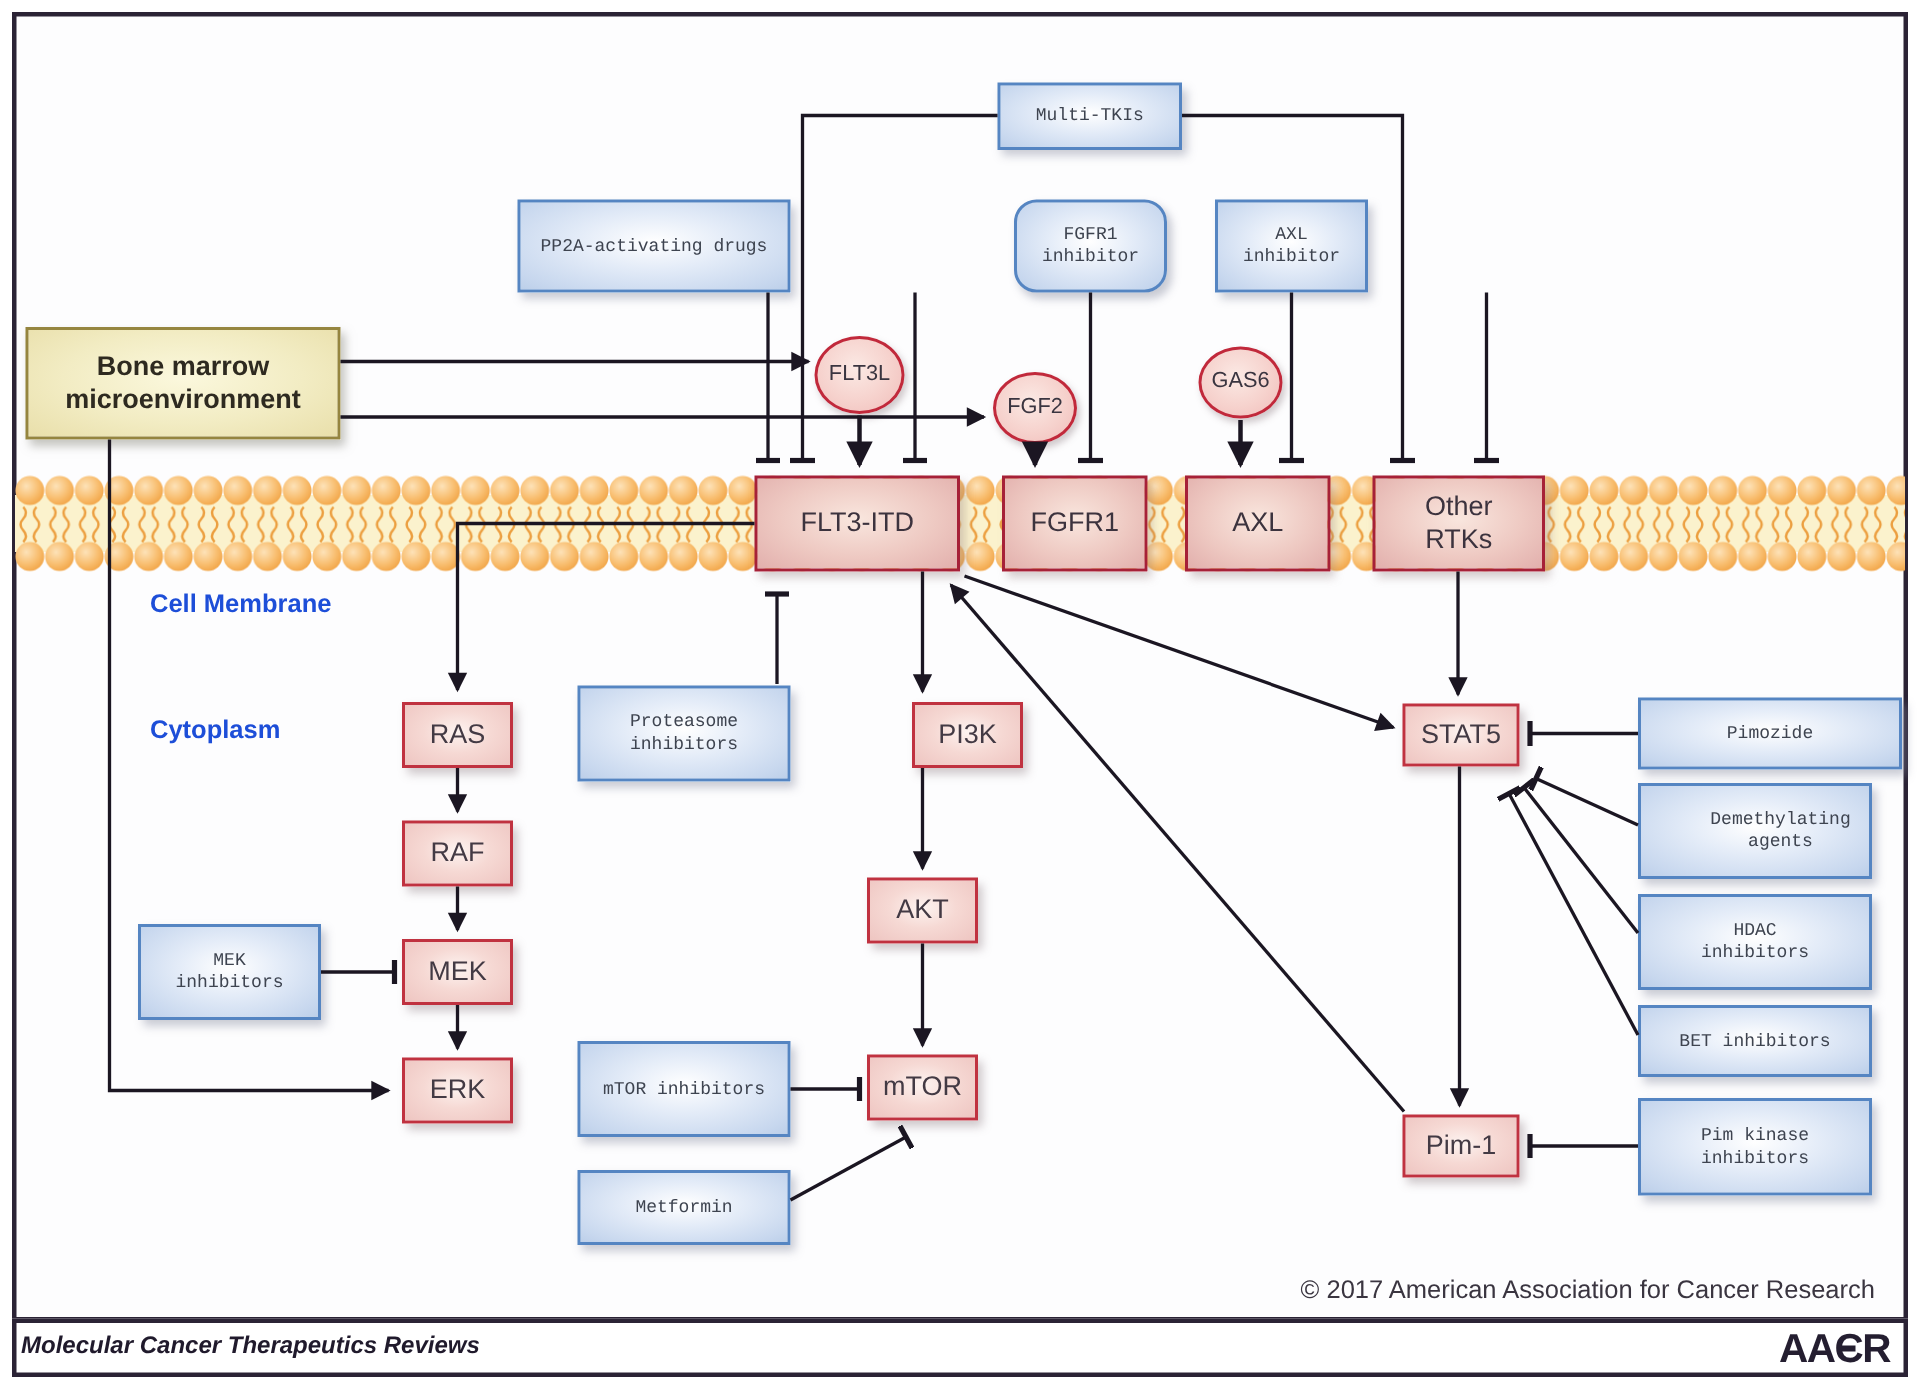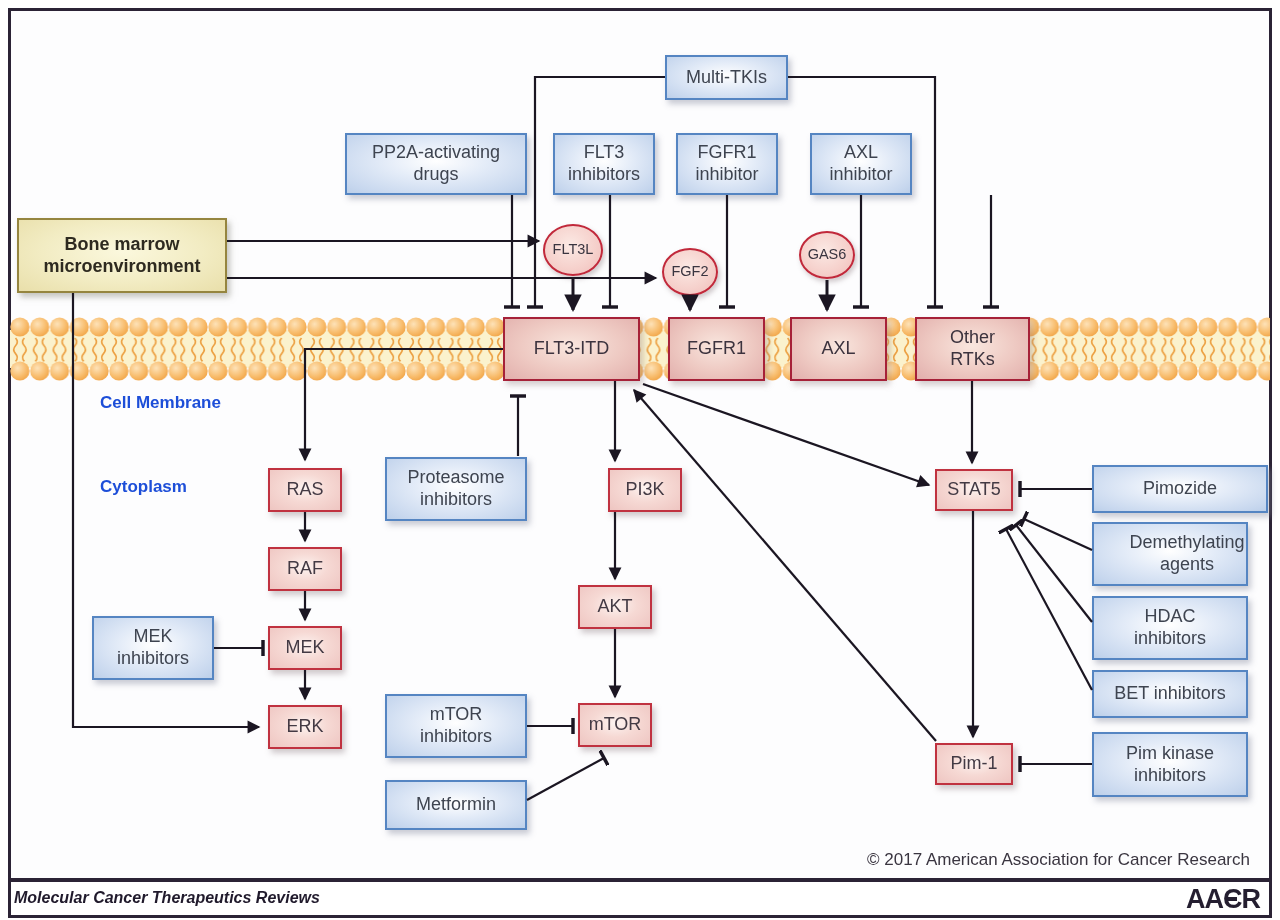--- a/index.html
+++ b/index.html
@@ -7,22 +7,22 @@
          font-family:"Liberation Sans","DejaVu Sans",sans-serif;overflow:hidden;}
   .layer{position:absolute;left:0;top:0;width:1280px;height:920px;}
   #connLayer{pointer-events:none;}
   .frame{position:absolute;left:8px;top:8px;width:1264px;height:873px;
          box-sizing:border-box;border:3px solid #2b2335;background:#fdfdfe;}
   .footerBand{position:absolute;left:8px;top:879px;width:1264px;height:39px;
          box-sizing:border-box;border:3px solid #2b2335;background:#ffffff;}
   .box{position:absolute;box-sizing:border-box;display:flex;align-items:center;justify-content:center;
        text-align:center;line-height:1.22;padding:0 6px;}
   .blue{background:radial-gradient(ellipse at 50% 45%, #ffffff 0%, #e4ecf8 40%, #c7d7ee 85%, #bccfe9 100%);
-        border:2px solid #5585c2;color:#3e4450;font-size:18px;
-        box-shadow:3px 4px 6px rgba(135,140,160,0.45);}
+        border:2px solid #5585c2;color:#3e4450;font-size:12px;
+        box-shadow:3px 4px 6px rgba(135,140,160,0.45);font-family:Liberation Mono, monospace;}
   .red{background:radial-gradient(ellipse at 50% 45%, #fdf3f0 0%, #f6d9d4 45%, #eec5c1 100%);
        border:2px solid #c03240;color:#433a44;font-size:18px;
        box-shadow:3px 4px 6px rgba(150,135,140,0.45);}
   .receptor{background:radial-gradient(ellipse at 50% 45%, #f9e6de 0%, #eec9c2 55%, #e2afac 100%);
        border:2.5px solid #a62138;color:#3c333e;font-size:18px;
        box-shadow:3px 4px 6px rgba(150,130,130,0.4);}
   .yellow{background:radial-gradient(ellipse at 50% 45%, #fbf8dd 0%, #f2ecc3 55%, #e9dfaa 100%);
        border:2.5px solid #95853f;color:#2e2a20;font-size:18px;font-weight:bold;
        box-shadow:3px 4px 6px rgba(140,140,130,0.5);}
   .lig{border-radius:50%;background:radial-gradient(ellipse at 45% 40%, #fbe9e4 0%, #f6d2cd 55%, #f0bcb9 100%);
@@ -56,22 +56,21 @@
       </pattern>
     </defs>
     <rect x="10" y="330" width="1260" height="38" fill="#fbf2cd"></rect>
     <rect x="10" y="317" width="1260" height="64" fill="url(#pMem)"></rect>
   </svg>
 
   <div class="box yellow" style="left:17px;top:218px;width:210px;height:75px;">Bone marrow microenvironment</div>
 
   <div class="box blue" style="left:665px;top:55px;width:123px;height:45px;">Multi-TKIs</div>
   <div class="box blue" style="left:345px;top:133px;width:182px;height:62px;">PP2A-activating drugs</div>
-  <div class="box blue" style="left:553px;top:133px;width:102px;height:62px;">FLT3 inhibitors</div>
-  <div class="box blue" style="left:676px;top:133px;width:102px;height:62px;">FGFR1 inhibitor</div>
+  <div class="box blue" style="left:676px;top:133px;width:102px;height:62px;border-radius:15px;">FGFR1 inhibitor</div>
   <div class="box blue" style="left:810px;top:133px;width:102px;height:62px;">AXL inhibitor</div>
 
   <div class="box lig" style="left:543px;top:224px;width:60px;height:52px;">FLT3L</div>
   <div class="box lig" style="left:662px;top:248px;width:56px;height:48px;">FGF2</div>
   <div class="box lig" style="left:799px;top:231px;width:56px;height:48px;">GAS6</div>
 
   <div class="box receptor" style="left:503px;top:317px;width:137px;height:64px;">FLT3-ITD</div>
   <div class="box receptor" style="left:668px;top:317px;width:97px;height:64px;">FGFR1</div>
   <div class="box receptor" style="left:790px;top:317px;width:97px;height:64px;">AXL</div>
   <div class="box receptor" style="left:915px;top:317px;width:115px;height:64px;padding:0 26px;">Other RTKs</div>

